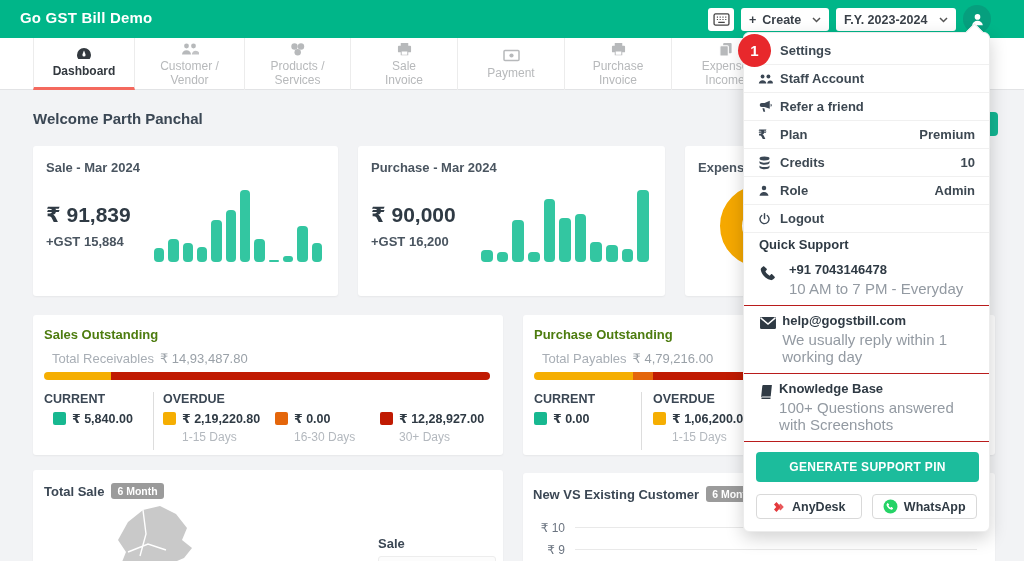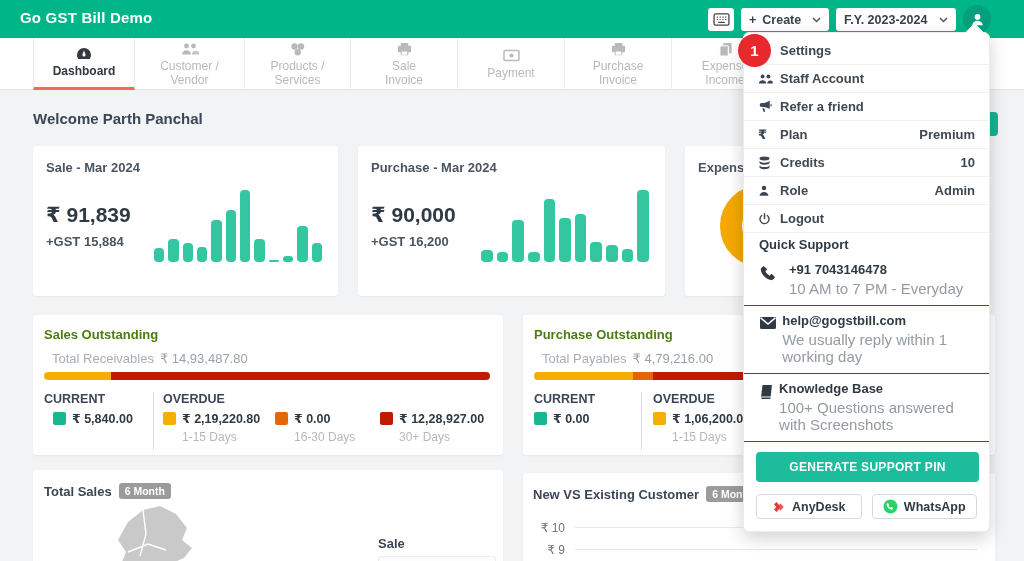--- a/index.html
+++ b/index.html
@@ -306,21 +306,21 @@
     <div class="lg-line">
         <span class="lg-sq" style="background: rgb(245, 174, 2);"></span>
         <span class="lg-val">₹ 1,06,200.00</span>
       </div>
     <div class="lg-period">1-15 Days</div>
   </div>
 </div>
 
 <div class="card" style="left:33px;top:470px;width:470px;height:200px;">
   <div class="b-title">
-    <span>Total Sales</span>
+    <span>Total Sale</span>
     <span class="badge6">6 Month</span>
   </div>
   <div class="map-wrap">
     <svg width="130" height="110" viewBox="0 0 130 110">
       <path d="M38 52 L30 40 L40 22 L55 10 L72 6 L88 14 L99 28 L94 40 L104 48 L96 58 L82 64 L70 78 L60 92 L48 104 L36 92 L30 72 Z" fill="#c9c9c9"></path>
       <path d="M40 52 L60 44 L78 50 M55 10 L58 34 L52 56" stroke="#fff" stroke-width="1.4" fill="none"></path>
     </svg>
   </div>
   <div class="sale-lg">Sale</div>
   <div class="sale-lgbox"></div>

